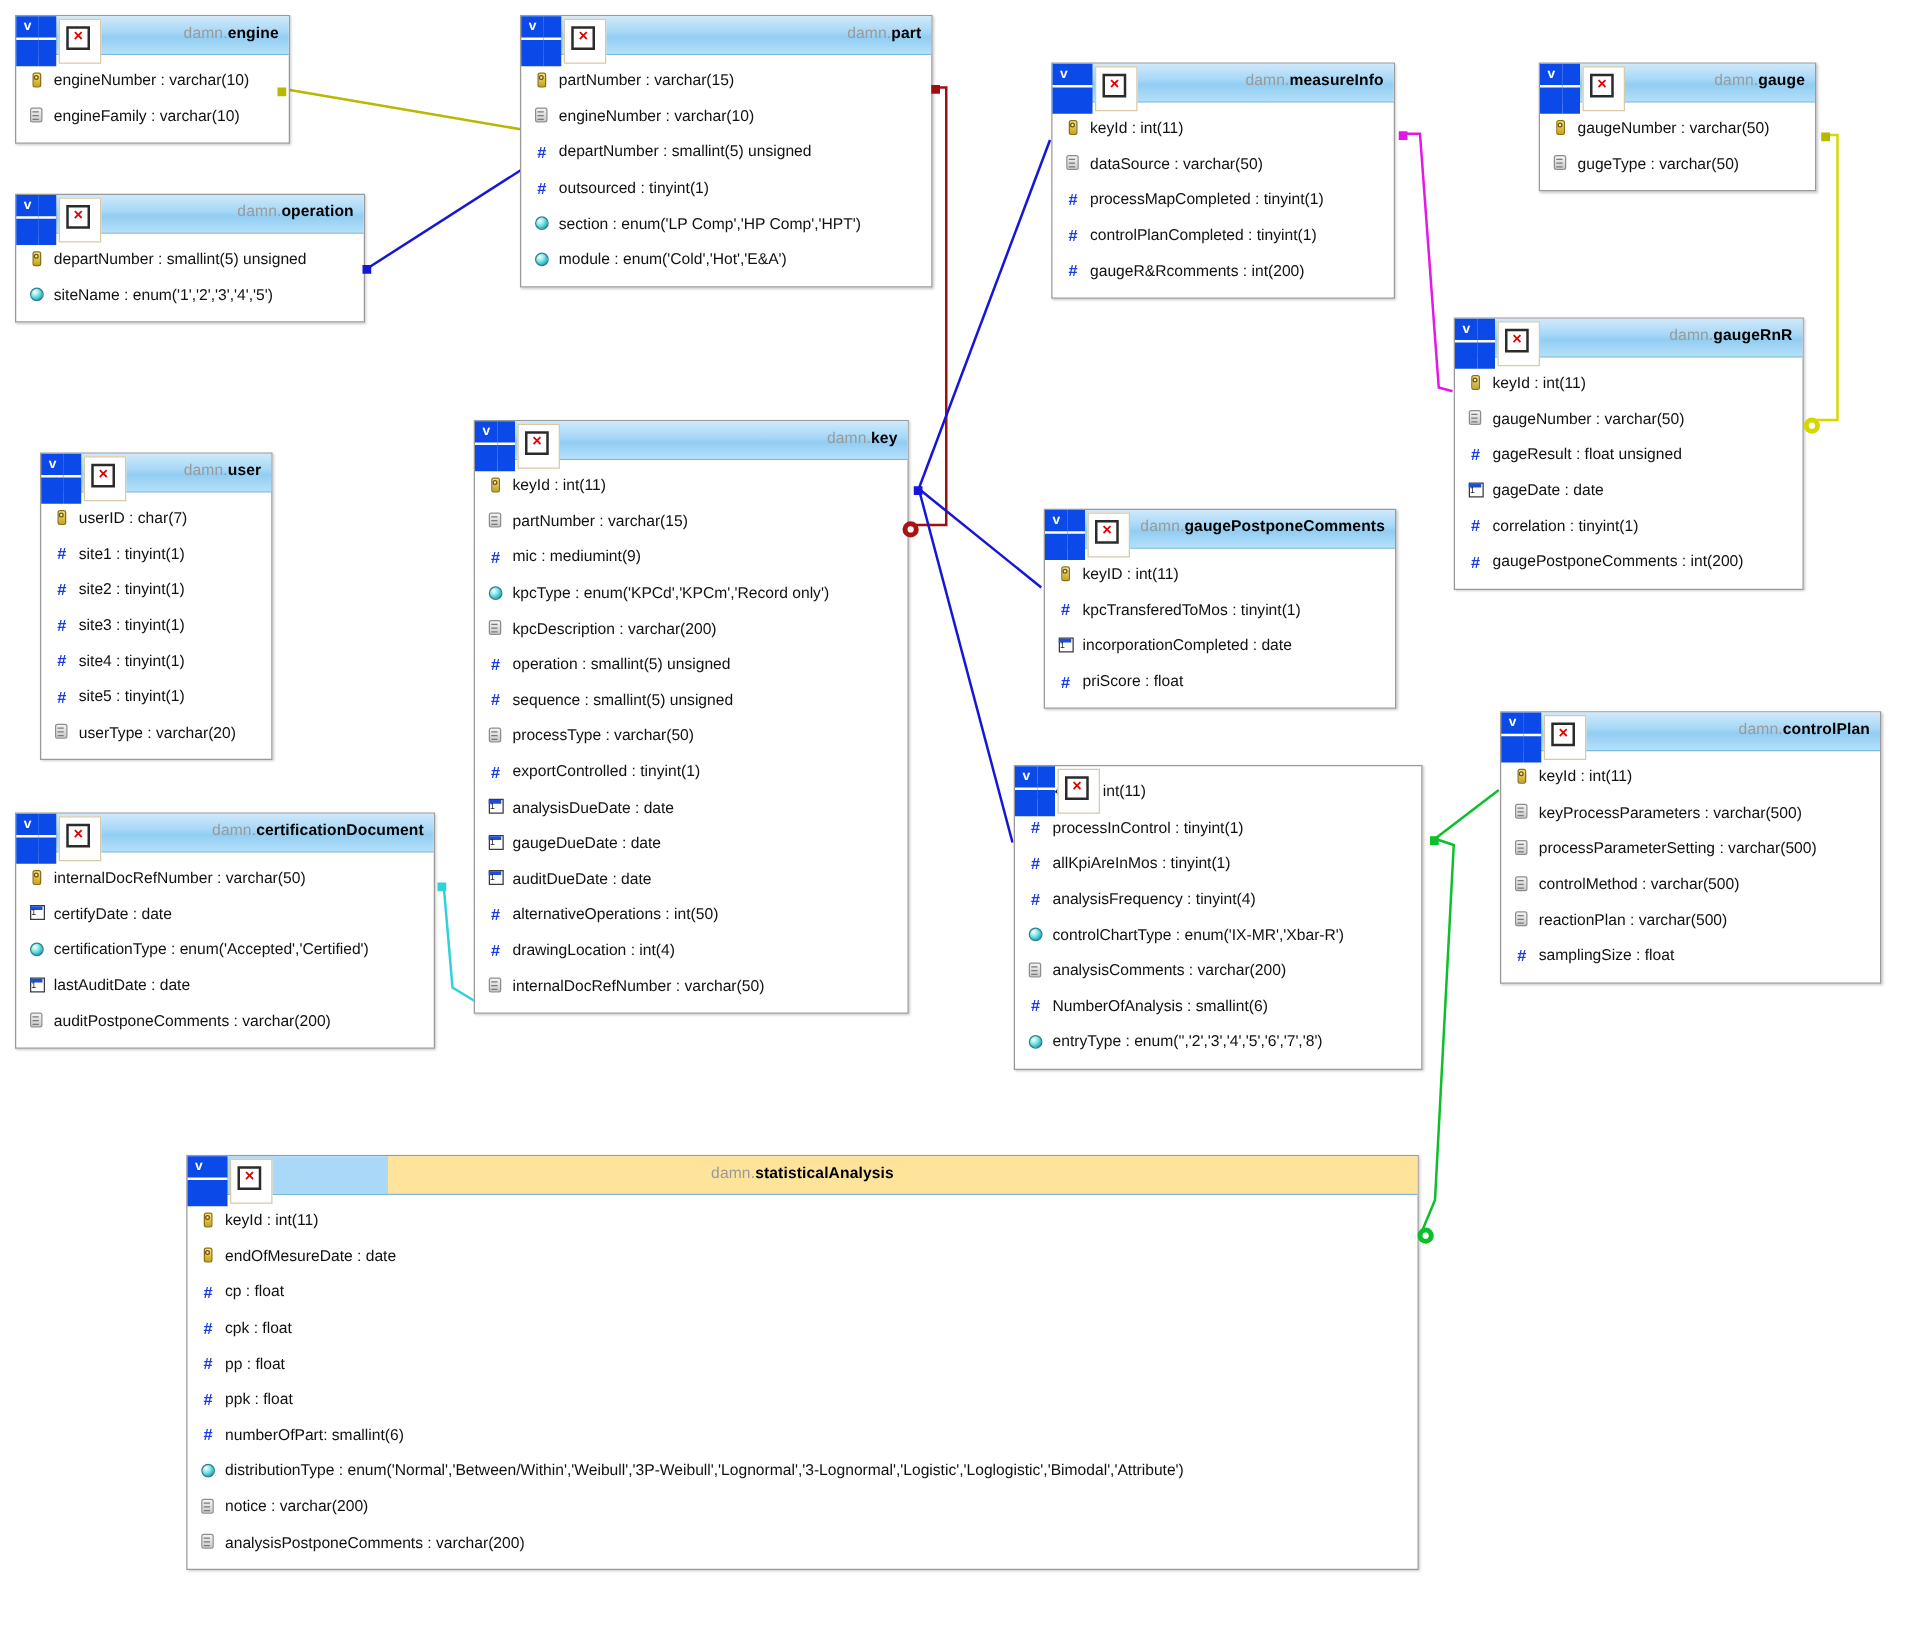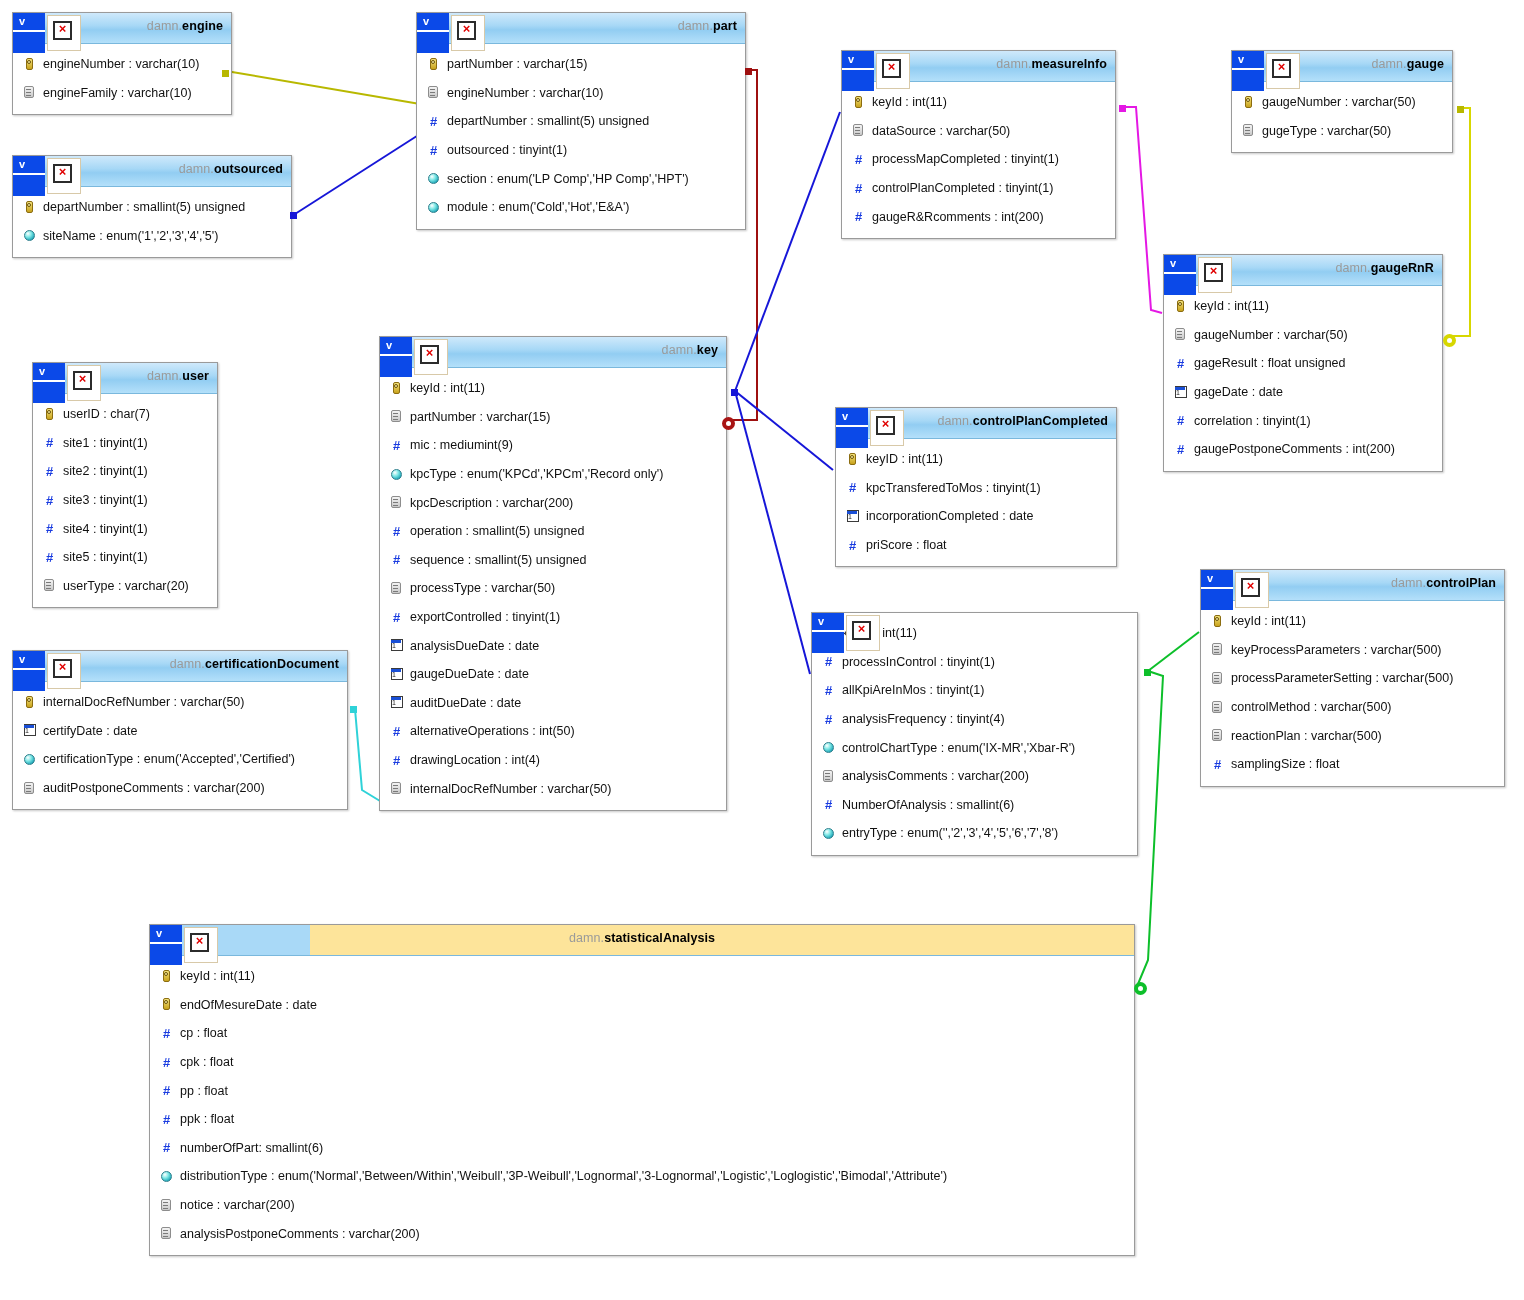--- a/index.html
+++ b/index.html
@@ -319,21 +319,21 @@
           <div class="field-row">
             <div class="field-icon">
               <div class="ic-txt"></div>
             </div>
             <div class="field-text">engineFamily : varchar(10)</div>
           </div>
         </div>
       </div>
       <div class="table-box" style="left: 12px; top: 155px; width: 280px;">
         <div class="tbl-header">
-          <div class="hdr-title"><span class="schema">damn.</span><span>outsourced</span></div>
+          <div class="hdr-title"><span class="schema">damn.</span><span>operation</span></div>
         </div>
         <div class="ctrl-v">v<div class="sep"></div></div>
         <div class="ctrl-v2">
           <div class="sep"></div>
         </div>
         <div class="ctrl-x">
           <div class="xbox">
             <div class="xmark">×</div>
           </div>
         </div>
@@ -689,21 +689,21 @@
           <div class="field-row">
             <div class="field-icon">
               <div class="ic-txt"></div>
             </div>
             <div class="field-text">internalDocRefNumber : varchar(50)</div>
           </div>
         </div>
       </div>
       <div class="table-box" style="left: 835px; top: 407px; width: 282px;">
         <div class="tbl-header">
-          <div class="hdr-title"><span class="schema">damn.</span><span>controlPlanCompleted</span></div>
+          <div class="hdr-title"><span class="schema">damn.</span><span>gaugePostponeComments</span></div>
         </div>
         <div class="ctrl-v">v<div class="sep"></div></div>
         <div class="ctrl-v2">
           <div class="sep"></div>
         </div>
         <div class="ctrl-x">
           <div class="xbox">
             <div class="xmark">×</div>
           </div>
         </div>
@@ -758,20 +758,26 @@
             <div class="field-icon">
               <div class="ic-date"></div>
             </div>
             <div class="field-text">certifyDate : date</div>
           </div>
           <div class="field-row">
             <div class="field-icon">
               <div class="ic-enum"></div>
             </div>
             <div class="field-text">certificationType : enum('Accepted','Certified')</div>
+          </div>
+          <div class="field-row">
+            <div class="field-icon">
+              <div class="ic-date"></div>
+            </div>
+            <div class="field-text">lastAuditDate : date</div>
           </div>
           <div class="field-row">
             <div class="field-icon">
               <div class="ic-txt"></div>
             </div>
             <div class="field-text">auditPostponeComments : varchar(200)</div>
           </div>
         </div>
       </div>
       <div class="table-box" style="left: 811px; top: 612px; width: 327px;">

